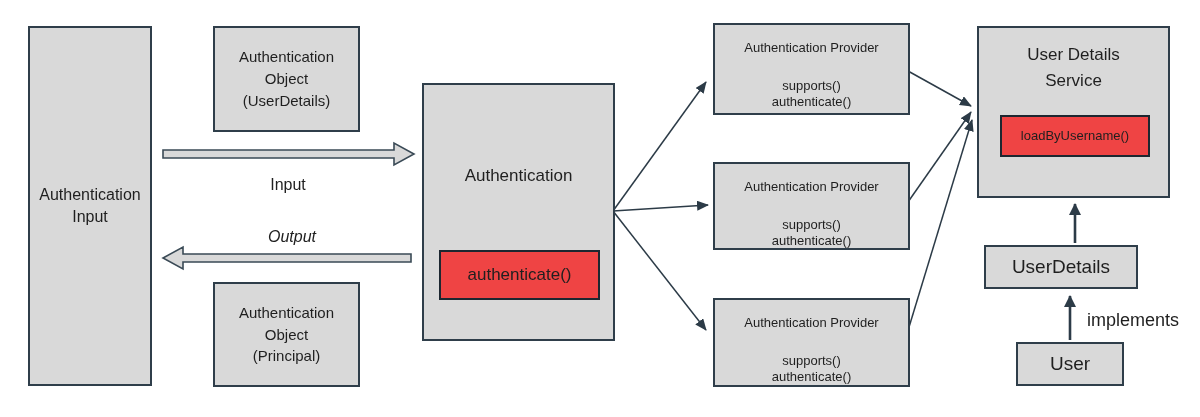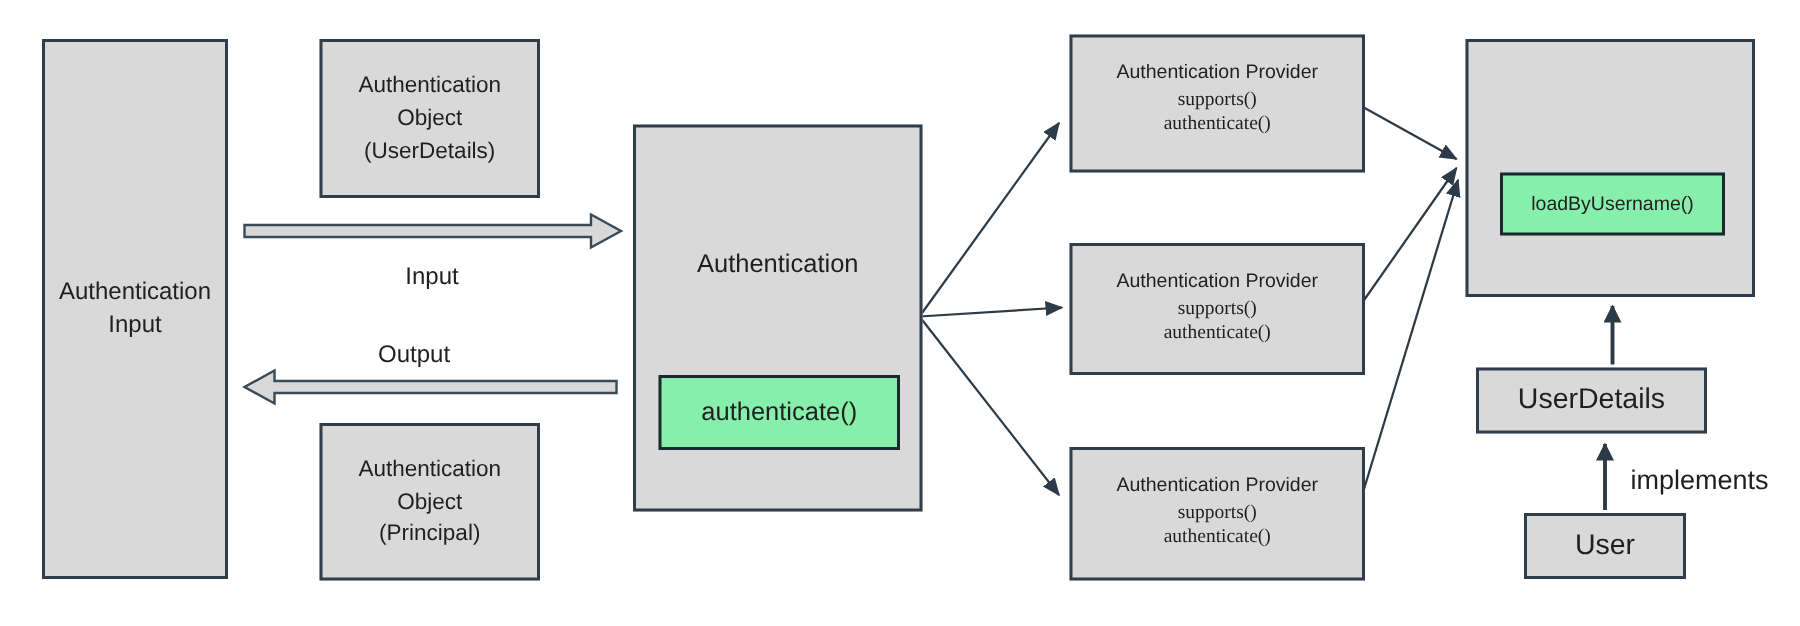--- a/index.html
+++ b/index.html
@@ -27,21 +27,21 @@
     flex-direction: column;
     align-items: center;
     justify-content: center;
     text-align: center;
     z-index: 2;
     line-height: 1.4;
   }
   .box .line { display: block; }
   .inner-box {
     position: absolute;
-    background: #86efac;
+    background: #ef4444;
     border: 2px solid #1d2730;
     box-sizing: border-box;
     display: flex;
     align-items: center;
     justify-content: center;
     text-align: center;
     z-index: 3;
   }
   .free-label {
     position: absolute;
@@ -54,29 +54,29 @@
   .auth-obj-prin    { left: 213px; top: 282px; width: 147px; height: 105px; font-size: 15px; line-height: 1.45; }
   .auth-manager     { left: 422px; top: 83px;  width: 193px; height: 258px; font-size: 17px;
                       justify-content: flex-start; }
   .auth-manager .title-block { margin-top: 78px; line-height: 1.5; }
   .authenticate-box { left: 15px;  top: 165px; width: 161px; height: 50px; font-size: 17px; }
   .provider         { left: 713px; width: 197px; font-size: 13px; justify-content: flex-start; line-height: 1.2; }
   .provider-1 { top: 23px;  height: 92px; }
   .provider-2 { top: 162px; height: 88px; }
   .provider-3 { top: 298px; height: 89px; }
   .provider .provider-title  { margin-top: 15px; }
-  .provider .provider-methods { margin-top: 2px; line-height: 1.25; font-family: Liberation Serif, serif; }
+  .provider .provider-methods { margin-top: 22px; line-height: 1.25; }
   .uds              { left: 977px; top: 26px; width: 193px; height: 172px; font-size: 17px;
                       justify-content: flex-start; }
   .uds .title-block { margin-top: 14px; line-height: 1.5; }
   .loadbyusername-box { left: 21px; top: 87px; width: 150px; height: 42px; font-size: 13px; }
   .userdetails      { left: 984px;  top: 245px; width: 154px; height: 44px; font-size: 19px; }
   .user             { left: 1016px; top: 342px; width: 108px; height: 44px; font-size: 19px; justify-content: center; }
   .input-label   { left: 238px;  top: 176px; width: 100px; text-align: center; font-size: 16px; }
-  .output-label  { left: 252px;  top: 228px; width: 100px; text-align: left; font-size: 16px; }
+  .output-label  { left: 242px;  top: 228px; width: 100px; text-align: center; font-size: 16px; font-style: italic; }
   .implements-label { left: 1087px; top: 310px; font-size: 18px; }
 </style>
 </head>
 <body>
 
 <div class="stage">
 
   <svg class="connector-layer" viewBox="0 0 1200 417" xmlns="http://www.w3.org/2000/svg">
     <defs>
       <marker id="arrowThin" markerUnits="userSpaceOnUse" markerWidth="14" markerHeight="12" refX="11" refY="5" orient="auto">
@@ -155,20 +155,24 @@
 
   <div class="box provider provider-3">
     <span class="provider-title">Authentication Provider</span>
     <span class="provider-methods">
       <span class="line">supports()</span>
       <span class="line">authenticate()</span>
     </span>
   </div>
 
   <div class="box uds">
+    <div class="title-block">
+      <span class="line">User Details</span>
+      <span class="line">Service</span>
+    </div>
     <div class="inner-box loadbyusername-box">
       <span>loadByUsername()</span>
     </div>
   </div>
 
   <div class="box userdetails">
     <span>UserDetails</span>
   </div>
 
   <div class="free-label implements-label">implements</div>

